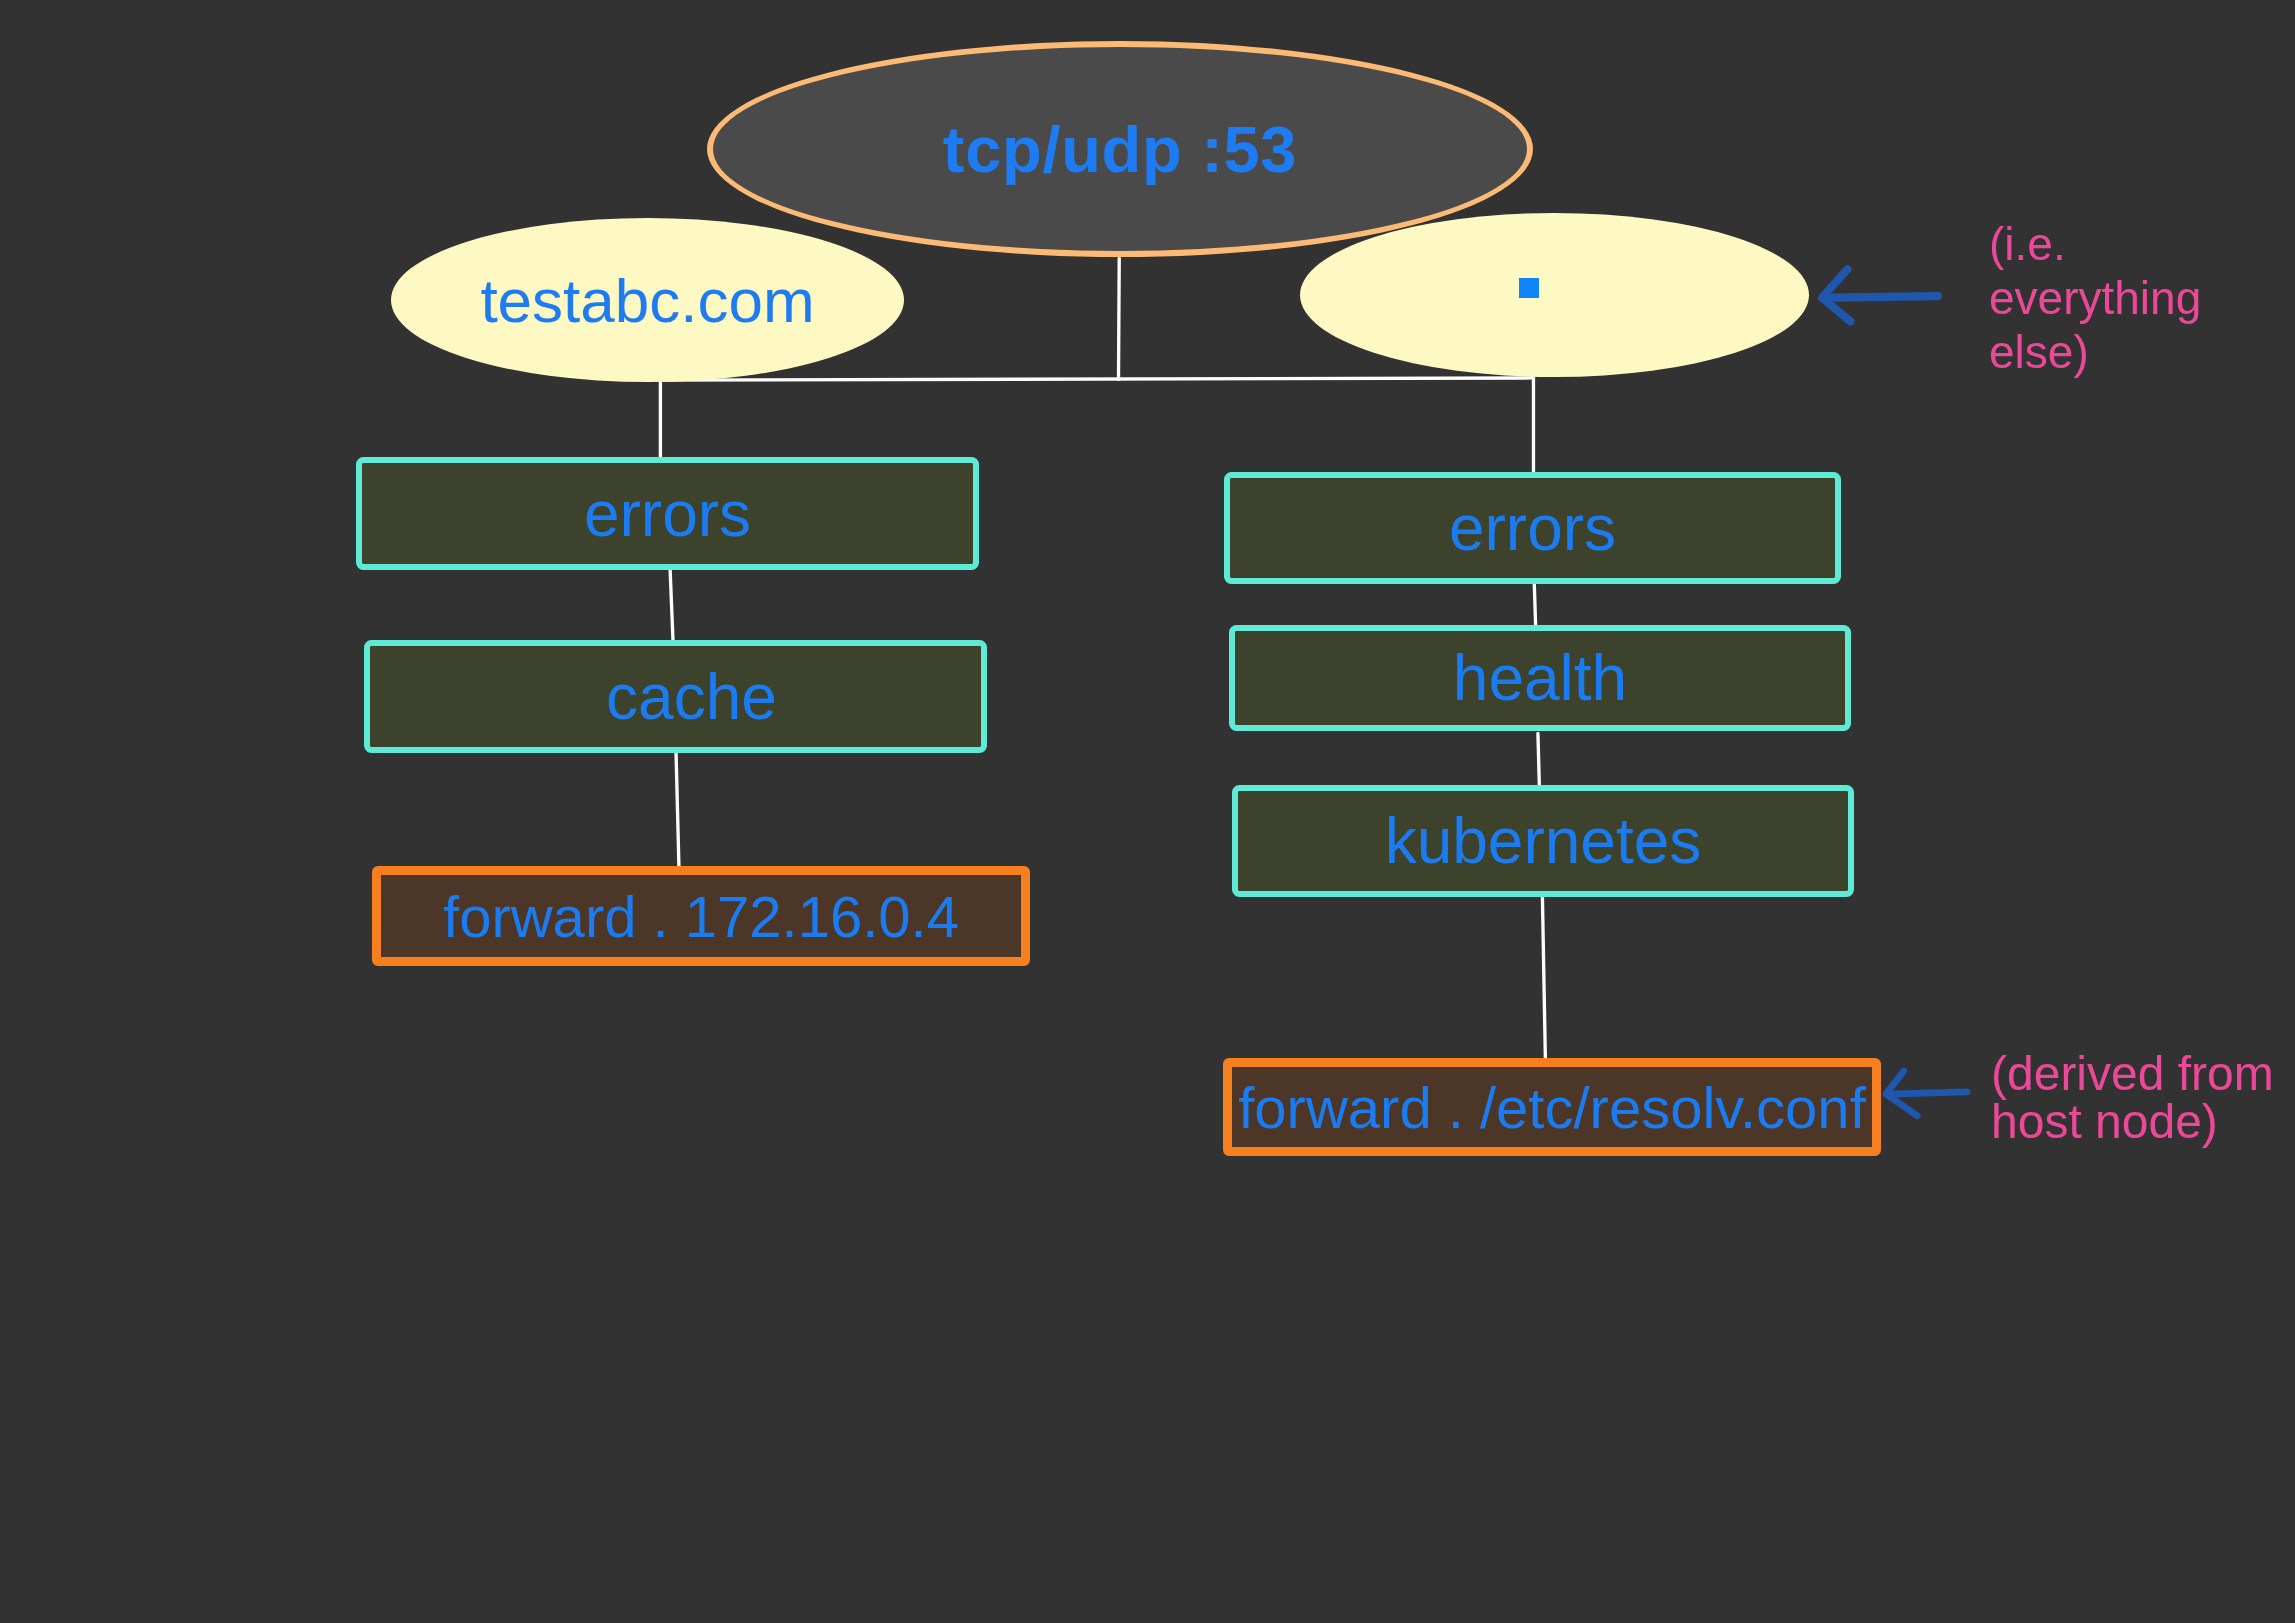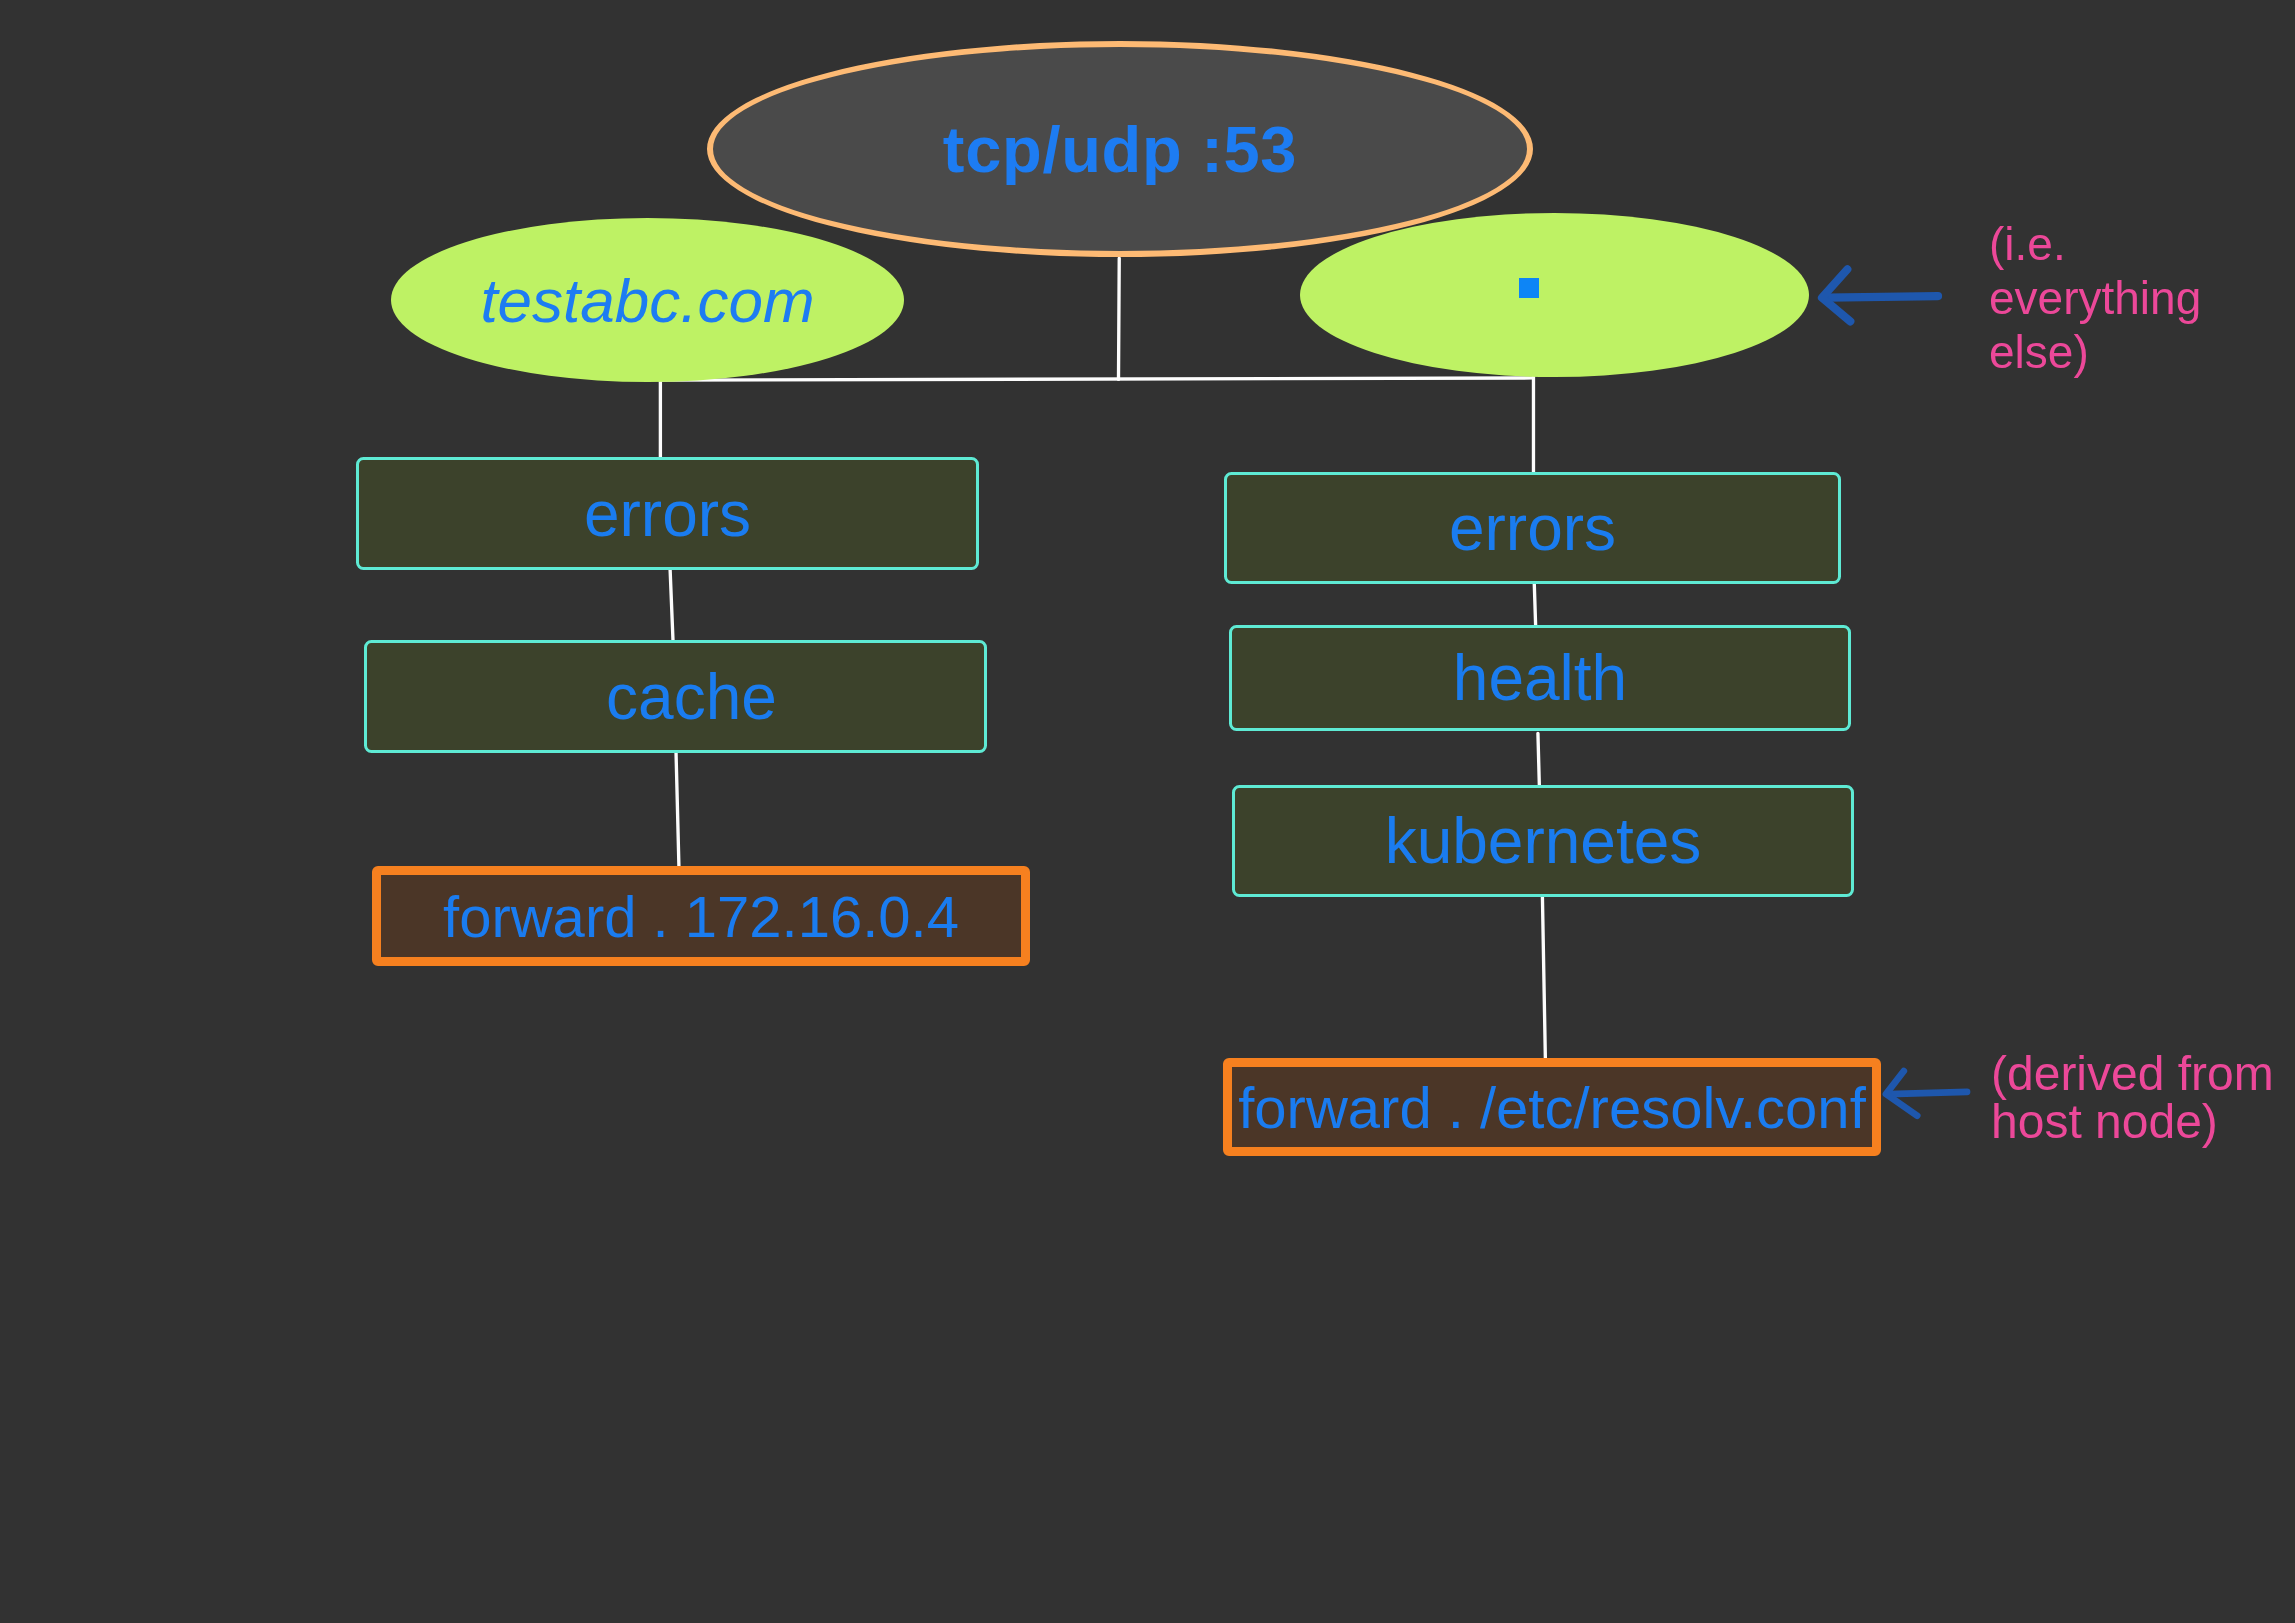--- a/index.html
+++ b/index.html
@@ -26,22 +26,21 @@
     align-items: center;
     justify-content: center;
     box-sizing: border-box;
   }
   .ellipse.root {
     left: 707px; top: 41px; width: 826px; height: 216px;
     background: #4a4a4a;
     border: 6px solid #fdba74;
   }
   .ellipse.zone {
-    background: #bef264;
-    font-style: italic;
+    background: #fef9c3;
   }
   .ellipse.zone.left {
     left: 391px; top: 218px; width: 513px; height: 164px;
   }
   .ellipse.zone.right {
     left: 1300px; top: 213px; width: 509px; height: 164px;
   }
   .root-label {
     color: #1d7cf2;
     font-size: 65px;
@@ -59,21 +58,21 @@
     background: #0d85f6;
   }
   .box {
     position: absolute;
     display: flex;
     align-items: center;
     justify-content: center;
     box-sizing: border-box;
   }
   .box.green {
-    border: 3px solid #5eead4;
+    border: 6px solid #5eead4;
     background: #3c422b;
     border-radius: 7.4px;
   }
   .box.orange {
     border: 9.7px solid #f6801f;
     background: #4b3627;
     border-radius: 6px;
   }
   .box .plugin-label {
     color: #1a7cf0;

